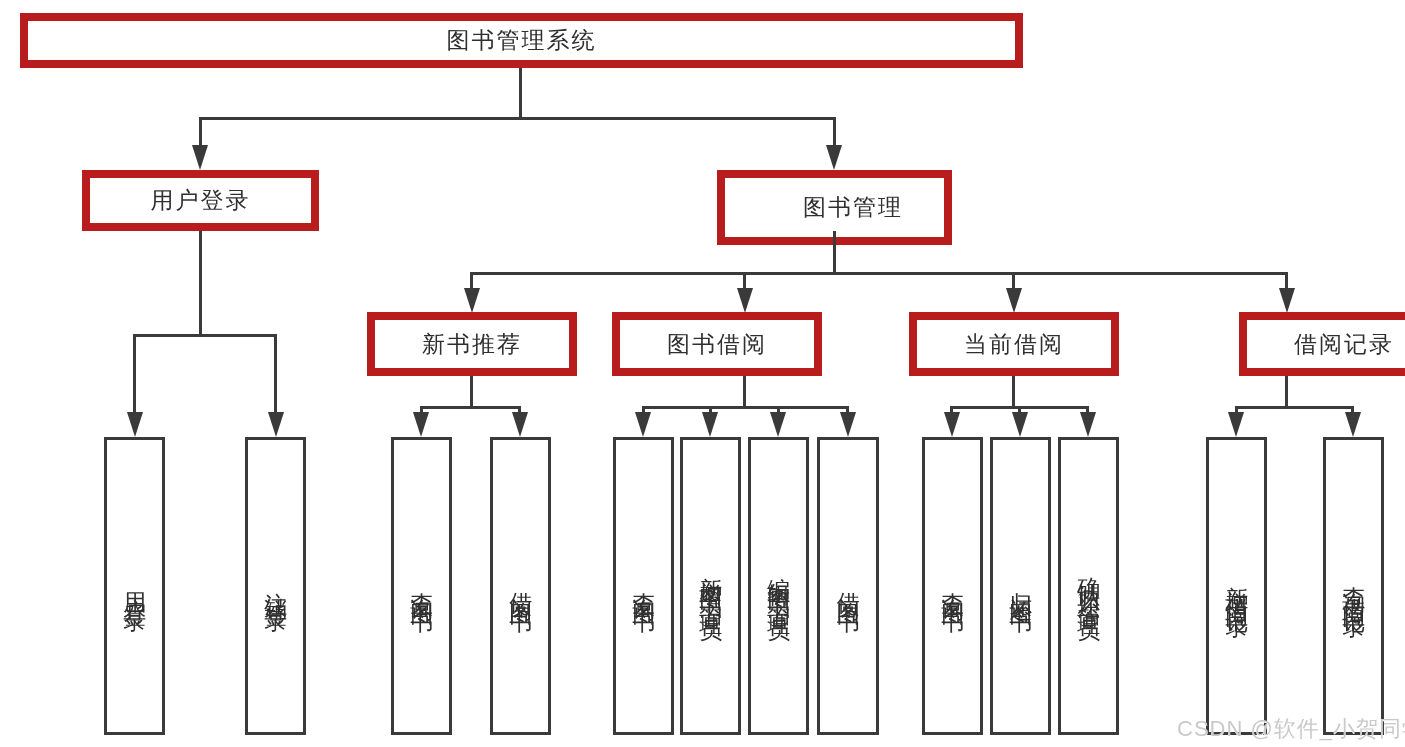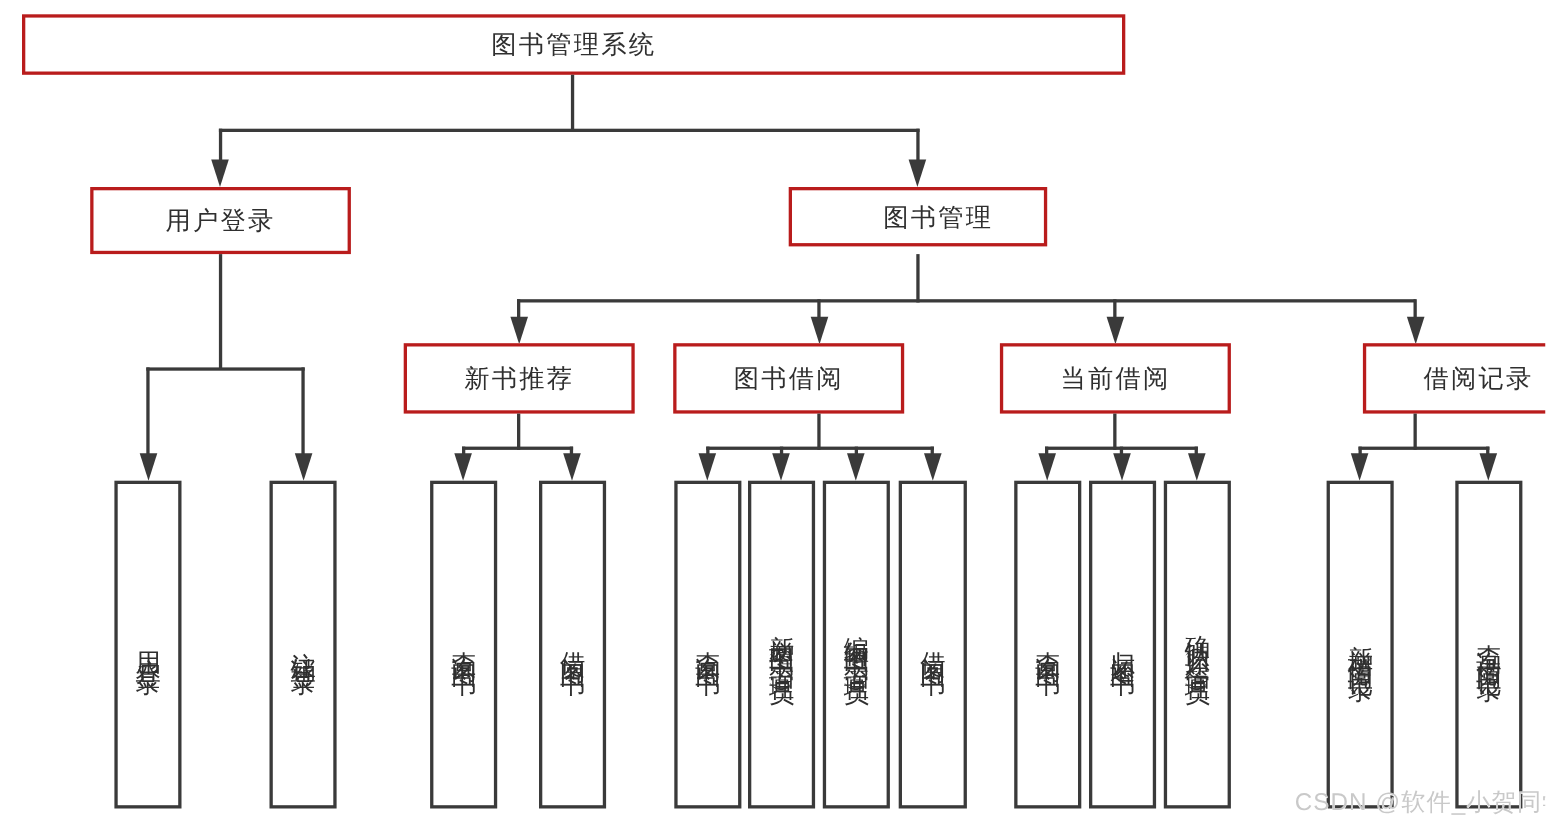--- a/index.html
+++ b/index.html
@@ -8,21 +8,21 @@
     position:relative;
     width:1405px;height:747px;
     background:#ffffff;
     font-family:"Liberation Sans","DejaVu Sans",sans-serif;
     color:#2f2f2f;
     overflow:hidden;
   }
   
   .box{
     position:absolute;
-    border:3px solid #b91c1c;
+    border:8px solid #b91c1c;
     background:#ffffff;
     display:flex;align-items:center;justify-content:center;
     font-size:23px;letter-spacing:2px;color:#2f2f2f;
   }
   
   .leaf{
     position:absolute;
     top:437px;height:298px;width:61px;
     border:3px solid #3a3a3a;
     background:#ffffff;
@@ -63,21 +63,21 @@
   <div class="vl" style="left:519px;top:68px;height:51px;"></div>
   <div class="hl" style="left:199px;top:117px;width:637px;"></div>
   <div class="vl" style="left:199px;top:117px;height:31px;"></div>
   <div class="ar" style="left:192px;top:145px;"></div>
   <div class="vl" style="left:833px;top:117px;height:31px;"></div>
   <div class="ar" style="left:826px;top:145px;"></div>
 
   <div class="box" style="left:82px;top:170px;width:237px;height:61px;">
     <span>用户登录</span>
   </div>
-  <div class="box" style="left:717px;top:170px;width:235px;height:54px;padding-left:37px;">
+  <div class="box" style="left:717px;top:170px;width:235px;height:75px;padding-left:37px;">
     <span>图书管理</span>
   </div>
 
   <div class="vl" style="left:199px;top:231px;height:105px;"></div>
   <div class="hl" style="left:133px;top:334px;width:144px;"></div>
   <div class="vl" style="left:133px;top:334px;height:82px;"></div>
   <div class="ar" style="left:127px;top:412px;"></div>
   <div class="vl" style="left:274px;top:334px;height:82px;"></div>
   <div class="ar" style="left:268px;top:412px;"></div>
 

